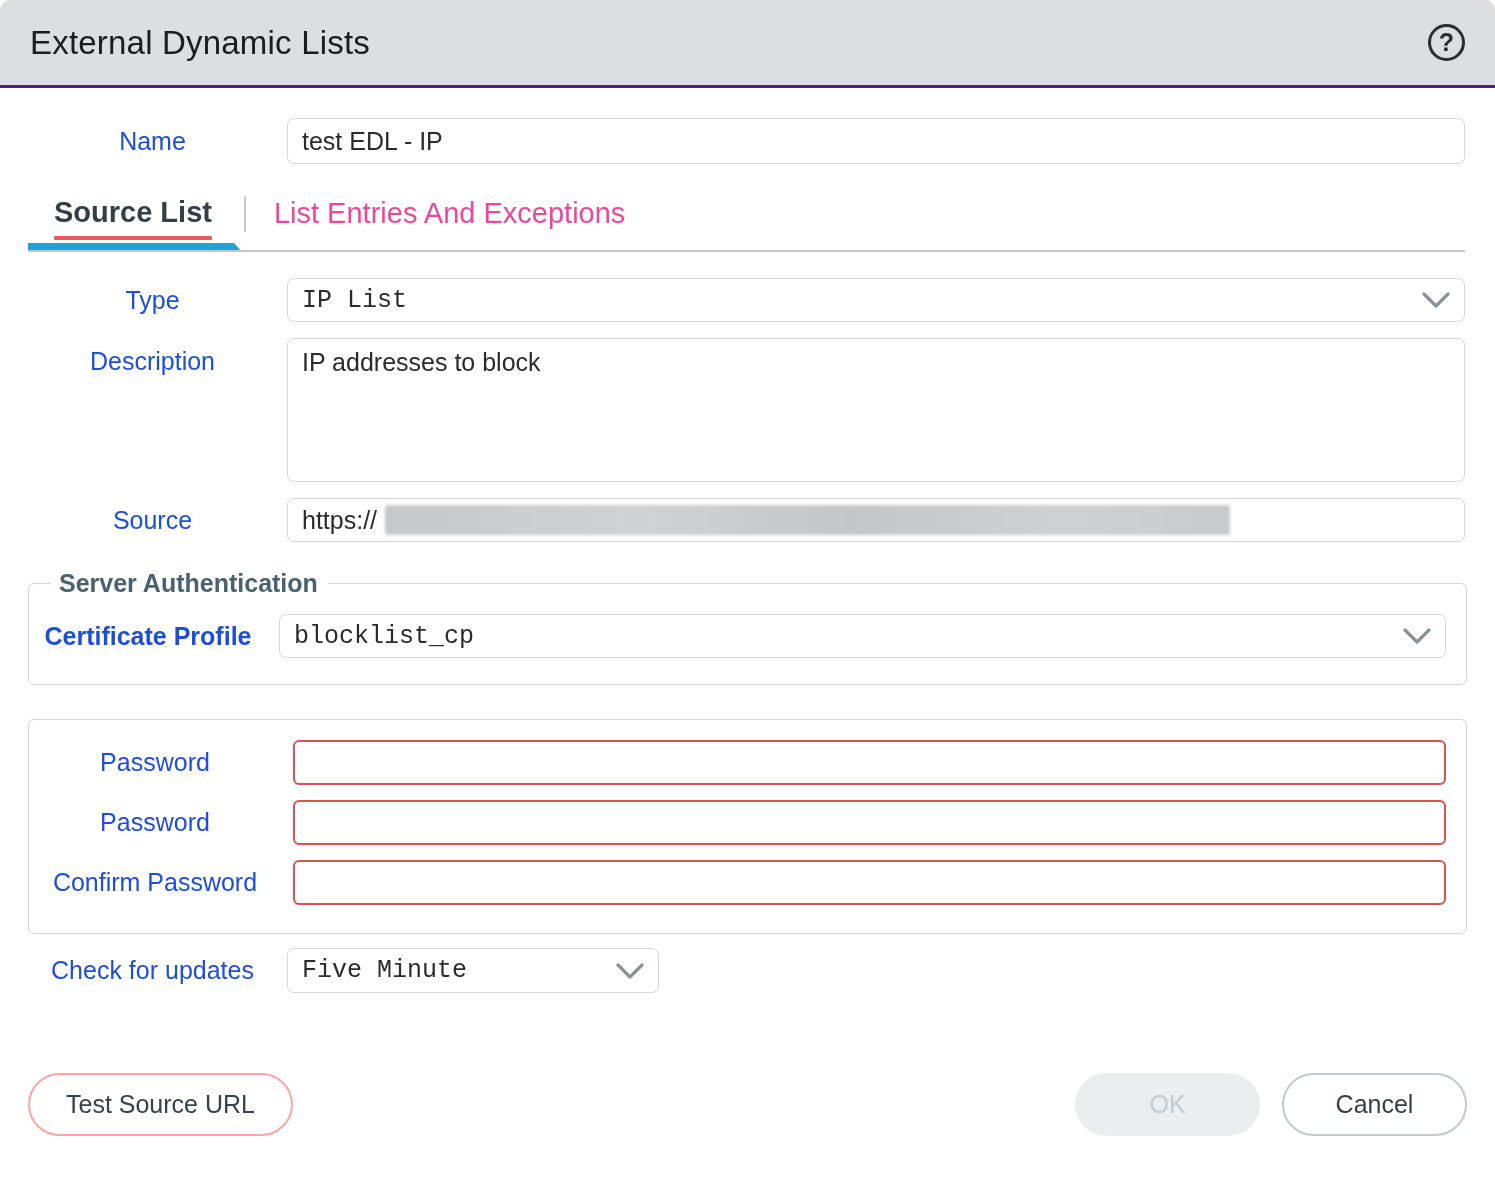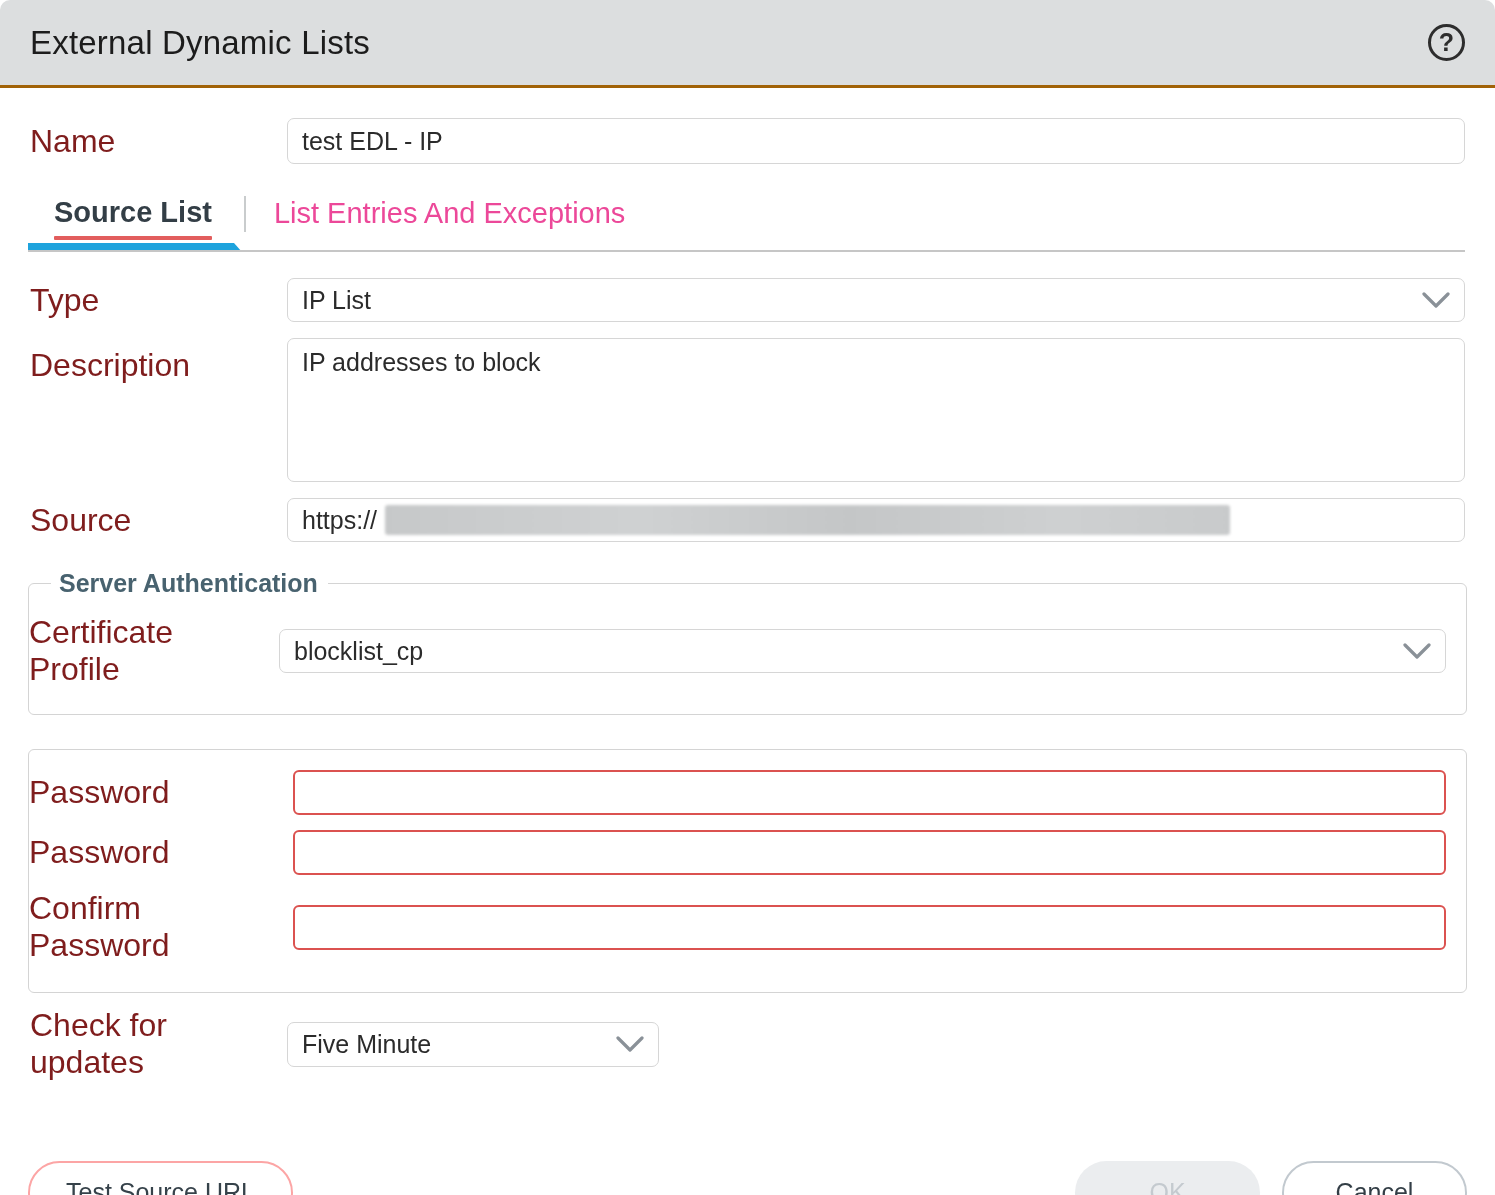--- a/index.html
+++ b/index.html
@@ -9,50 +9,50 @@
     background: #ffffff;
     font-family: "Liberation Sans", sans-serif;
     overflow: hidden;
   }
   .dialog { width: 1495px; height: 1195px; background: #fff; }
 
   
   .dialog-header {
     height: 88px;
     background: #dcdedf;
-    border-bottom: 3px solid #a16207;
+    border-bottom: 3px solid #4c1d95;
     border-radius: 10px 10px 0 0;
     display: flex; align-items: center; justify-content: space-between;
     padding: 0 30px;
   }
   .dialog-title {
     margin: 0; font-size: 33px; font-weight: 400; color: #1c1c1c; letter-spacing: .2px;
   }
   .help-btn {
     width: 37px; height: 37px; border: 3px solid #2d2d2d; border-radius: 50%;
     display: flex; align-items: center; justify-content: center;
     font-size: 25px; font-weight: 700; color: #2d2d2d; cursor: pointer;
     background: transparent; line-height: 1;
   }
 
   
   .form-row { display: flex; align-items: center; padding: 0 30px; }
   .form-row > label {
-    width: 245px; flex: none; text-align: left; margin-right: 12px;
-    font-size: 32px; color: #7f1d1d;
+    width: 245px; flex: none; text-align: center; margin-right: 12px;
+    font-size: 25px; color: #1d4ed8;
   }
   .text-input, .select-box, .textarea, .source-box {
     flex: 1; border: 1.5px solid #d6d6d6; border-radius: 7px;
     font-size: 25px; color: #2b2b2b; background: #fff;
     font-family: "Liberation Sans", sans-serif;
   }
   .text-input { height: 46px; padding: 0 14px; outline: none; }
   .select-box {
     height: 44px; display: flex; align-items: center;
-    padding: 0 52px 0 14px; position: relative; cursor: pointer;
+    padding: 0 52px 0 14px; position: relative; cursor: pointer; font-family: Liberation Mono, monospace;
   }
   .select-box .chev {
     position: absolute; right: 14px; top: 50%; transform: translateY(-50%);
     width: 28px; height: 18px;
   }
   .textarea { height: 144px; resize: none; padding: 8px 14px; outline: none; line-height: 1.25; }
   .source-box { height: 44px; display: flex; align-items: center; padding: 0 14px; }
   .redacted-block {
     width: 845px; height: 30px; margin-left: 8px;
     background: linear-gradient(90deg,#c6c8c9 0%,#cfd1d2 30%,#c4c6c7 55%,#ced0d1 80%,#c8cacb 100%);
@@ -86,21 +86,21 @@
   }
   fieldset legend {
     margin-left: 22px; padding: 0 10px 0 8px;
     font-size: 25px; font-weight: 700; color: #48626f;
     display: flex; align-items: center; gap: 11px;
   }
   .fs-server { margin-top: 27px; }
   .fs-client { margin-top: 34px; padding-bottom: 28px; }
   fieldset .form-row { padding: 0; }
   .fs-server .form-row { margin-top: 16px; }
-  .fs-server .form-row > label { width: 238px; }
+  .fs-server .form-row > label { width: 238px; font-weight: bold; }
   .fs-client .form-row > label { width: 252px; }
   .fs-client .form-row { margin-top: 15px; }
   .fs-client .form-row:first-of-type { margin-top: 20px; }
   .text-input.error { border: 2px solid #db5250; height: 45px; border-radius: 6px; }
 
   .checkbox {
     width: 28px; height: 28px; border-radius: 6px; background: #1b84e8;
     display: flex; align-items: center; justify-content: center; cursor: pointer;
   }
 

